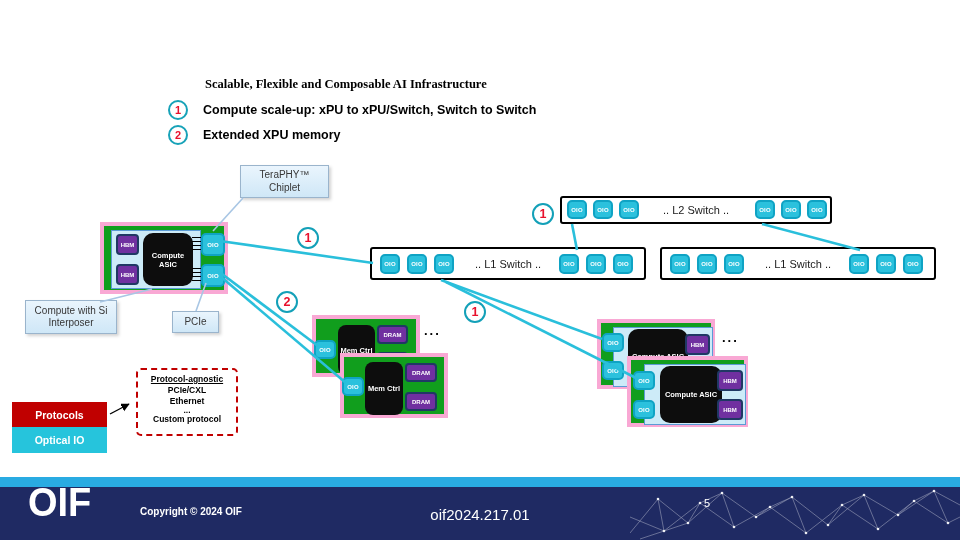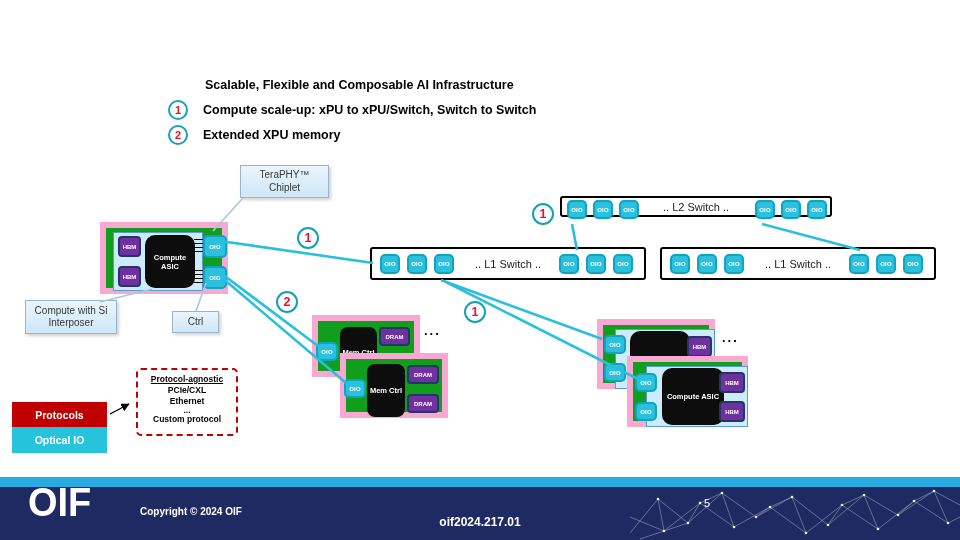--- a/index.html
+++ b/index.html
@@ -2,26 +2,26 @@
 <html><head>
 <meta charset="utf-8">
 <style>
   html,body{margin:0;padding:0;background:#888;}
   .slide{position:relative;width:960px;height:540px;background:#ffffff;overflow:hidden;
          font-family:"Liberation Sans",sans-serif;margin:0 auto;}
   .title{position:absolute;left:42px;top:16px;font-size:30px;font-weight:bold;color:#000;letter-spacing:-0.3px;}
   .bullets{position:absolute;left:168px;top:72px;width:560px;}
   .bullet-row{display:flex;align-items:center;height:25px;}
   .bullet-row .txt{font-size:12.5px;font-weight:bold;color:#000;}
-  .subtitle-row{margin-left:37px;}
+  .subtitle-row{margin-left:37px;font-family:Liberation Serif, serif;}
   .numcircle{width:16px;height:16px;border-radius:50%;border:2px solid #17a2b8;background:#fff;
              color:#e8112d;font-size:11px;font-weight:bold;display:flex;align-items:center;justify-content:center;
              margin-right:15px;flex:0 0 auto;}
   
-  .pkg{position:absolute;background:#119e1d;border:6px solid #f9a8d4;box-sizing:border-box;z-index:10;}
+  .pkg{position:absolute;background:#119e1d;border:4px solid #f9a8d4;box-sizing:border-box;z-index:10;}
   .interposer{position:absolute;background:#cdebf8;border:1px solid #5b9bd5;box-sizing:border-box;}
   .chip-oio{position:absolute;background:#2bc1dd;border:2px solid #0fa3c4;border-radius:5px;color:#fff;
             font-weight:bold;font-size:6px;display:flex;align-items:center;justify-content:center;
             box-sizing:border-box;letter-spacing:.2px;z-index:12;}
   .chip-purple{position:absolute;background:#7030a0;border:2px solid #203864;border-radius:4px;color:#fff;
             font-weight:bold;font-size:6px;display:flex;align-items:center;justify-content:center;box-sizing:border-box;}
   .chip-black{position:absolute;background:#0d0d0d;border-radius:10px;color:#fff;font-weight:bold;font-size:7.5px;
             text-align:center;display:flex;align-items:center;justify-content:center;line-height:1.2;box-sizing:border-box;}
   .hatch{position:absolute;width:9px;height:14px;
          background:repeating-linear-gradient(#000 0 1.5px,transparent 1.5px 4px);}
@@ -45,21 +45,21 @@
              line-height:1.3;padding-top:4px;z-index:10;}
   .proto-heading{text-decoration:underline;}
   
   .overlay{position:absolute;left:0;top:0;z-index:20;pointer-events:none;}
   
   .footer-cyan{position:absolute;left:0;top:477px;width:960px;height:10px;z-index:5;}
   .footer-navy{position:absolute;left:0;top:487px;width:960px;height:53px;z-index:5;overflow:hidden;}
   .oif-logo{position:absolute;left:28px;top:-6px;font-size:38px;font-weight:900;color:#fff;letter-spacing:0px;
             transform:scaleY(1.08);}
   .footer-copy{position:absolute;left:140px;top:19px;font-size:10px;font-weight:bold;color:#fff;}
-  .footer-doc{position:absolute;left:50%;transform:translateX(-50%);top:28px;font-size:12px;font-weight:bold;color:#fff;}
+  .footer-doc{position:absolute;left:50%;transform:translateX(-50%);top:19px;font-size:15px;font-weight:normal;color:#fff;}
   .footer-page{position:absolute;left:704px;top:10px;font-size:11px;color:#fff;z-index:7;}
   .mesh{position:absolute;right:0;top:0;z-index:6;}
 </style>
 </head>
 <body>
 
 <div class="slide">
 
 
   <div class="bullets">
@@ -87,24 +87,24 @@
     <div class="chip-oio" style="left:97px;top:38px;width:24px;height:23px;">OIO</div>
   </div>
 
   <div class="callout" style="left:240px;top:165px;width:89px;height:33px;">
     <span>TeraPHY™ Chiplet</span>
   </div>
   <div class="callout" style="left:25px;top:300px;width:92px;height:34px;">
     <span>Compute with Si Interposer</span>
   </div>
   <div class="callout" style="left:172px;top:311px;width:47px;height:22px;">
-    <span>Ctrl</span>
-  </div>
-
-  <div class="switch" style="left:560px;top:196px;width:272px;height:21px;">
+    <span>PCIe</span>
+  </div>
+
+  <div class="switch" style="left:560px;top:196px;width:272px;height:28px;">
     <div class="switch-label">.. L2 Switch ..</div>
     <div class="chip-oio" style="left:5px;top:2px;width:20px;height:19px;">OIO</div>
     <div class="chip-oio" style="left:31px;top:2px;width:20px;height:19px;">OIO</div>
     <div class="chip-oio" style="left:57px;top:2px;width:20px;height:19px;">OIO</div>
     <div class="chip-oio" style="left:193px;top:2px;width:20px;height:19px;">OIO</div>
     <div class="chip-oio" style="left:219px;top:2px;width:20px;height:19px;">OIO</div>
     <div class="chip-oio" style="left:245px;top:2px;width:20px;height:19px;">OIO</div>
   </div>
 
   <div class="switch" style="left:370px;top:247px;width:276px;height:33px;">

